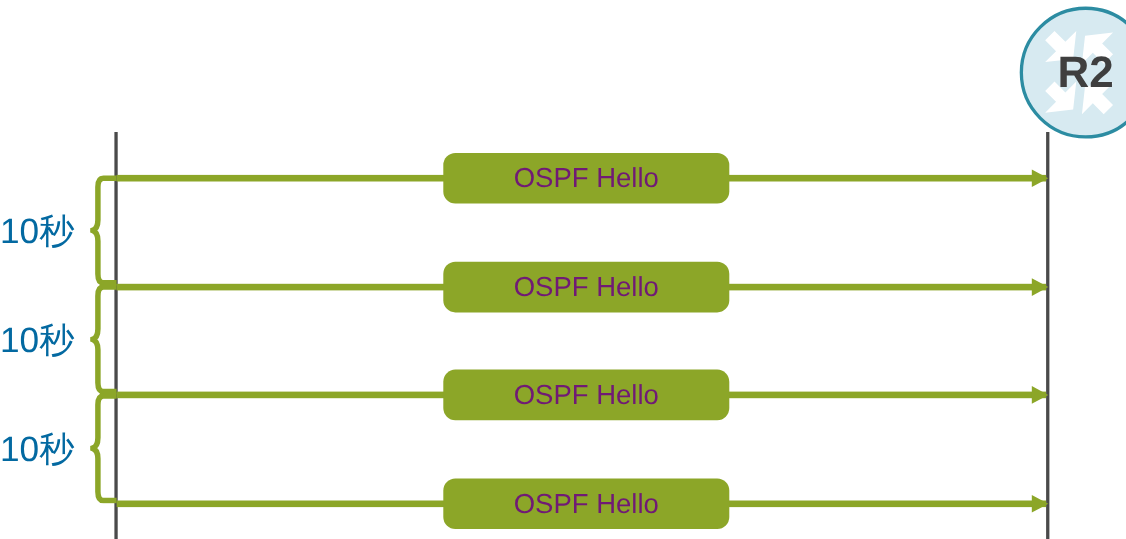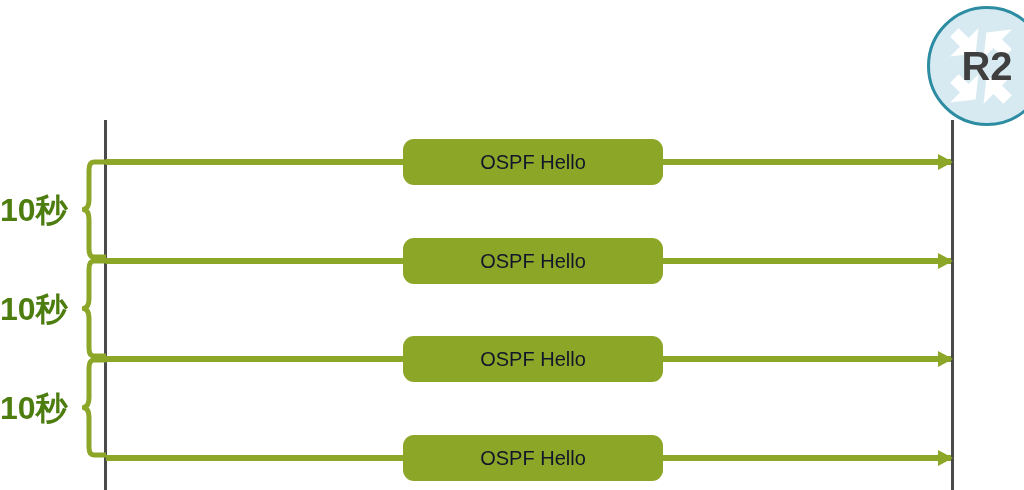--- a/index.html
+++ b/index.html
@@ -94,22 +94,22 @@
     width: 260px;
     height: 46px;
     background: #8ca628;
     border-radius: 11px;
     display: flex;
     align-items: center;
     justify-content: center;
     box-sizing: border-box;
   }
   .msg-box-text {
-    color: #0f172a;
-    font-size: 20px;
+    color: #701a75;
+    font-size: 25px;
     line-height: 1;
     white-space: nowrap;
   }
 
   
   .interval {
     position: absolute;
     left: 0;
     width: 110px;
   }
@@ -121,22 +121,22 @@
     height: 100%;
   }
   .interval-label {
     position: absolute;
     left: 0px;
     width: 78px;
     top: 50%;
     transform: translateY(-50%);
     text-align: left;
     font-size: 32px;
-    font-weight: bold;
-    color: #4d7c0f;
+    font-weight: normal;
+    color: #0369a1;
     line-height: 1;
     white-space: nowrap;
   }
 </style>
 </head>
 <body>
 
 <div id="diagram">
 
 

